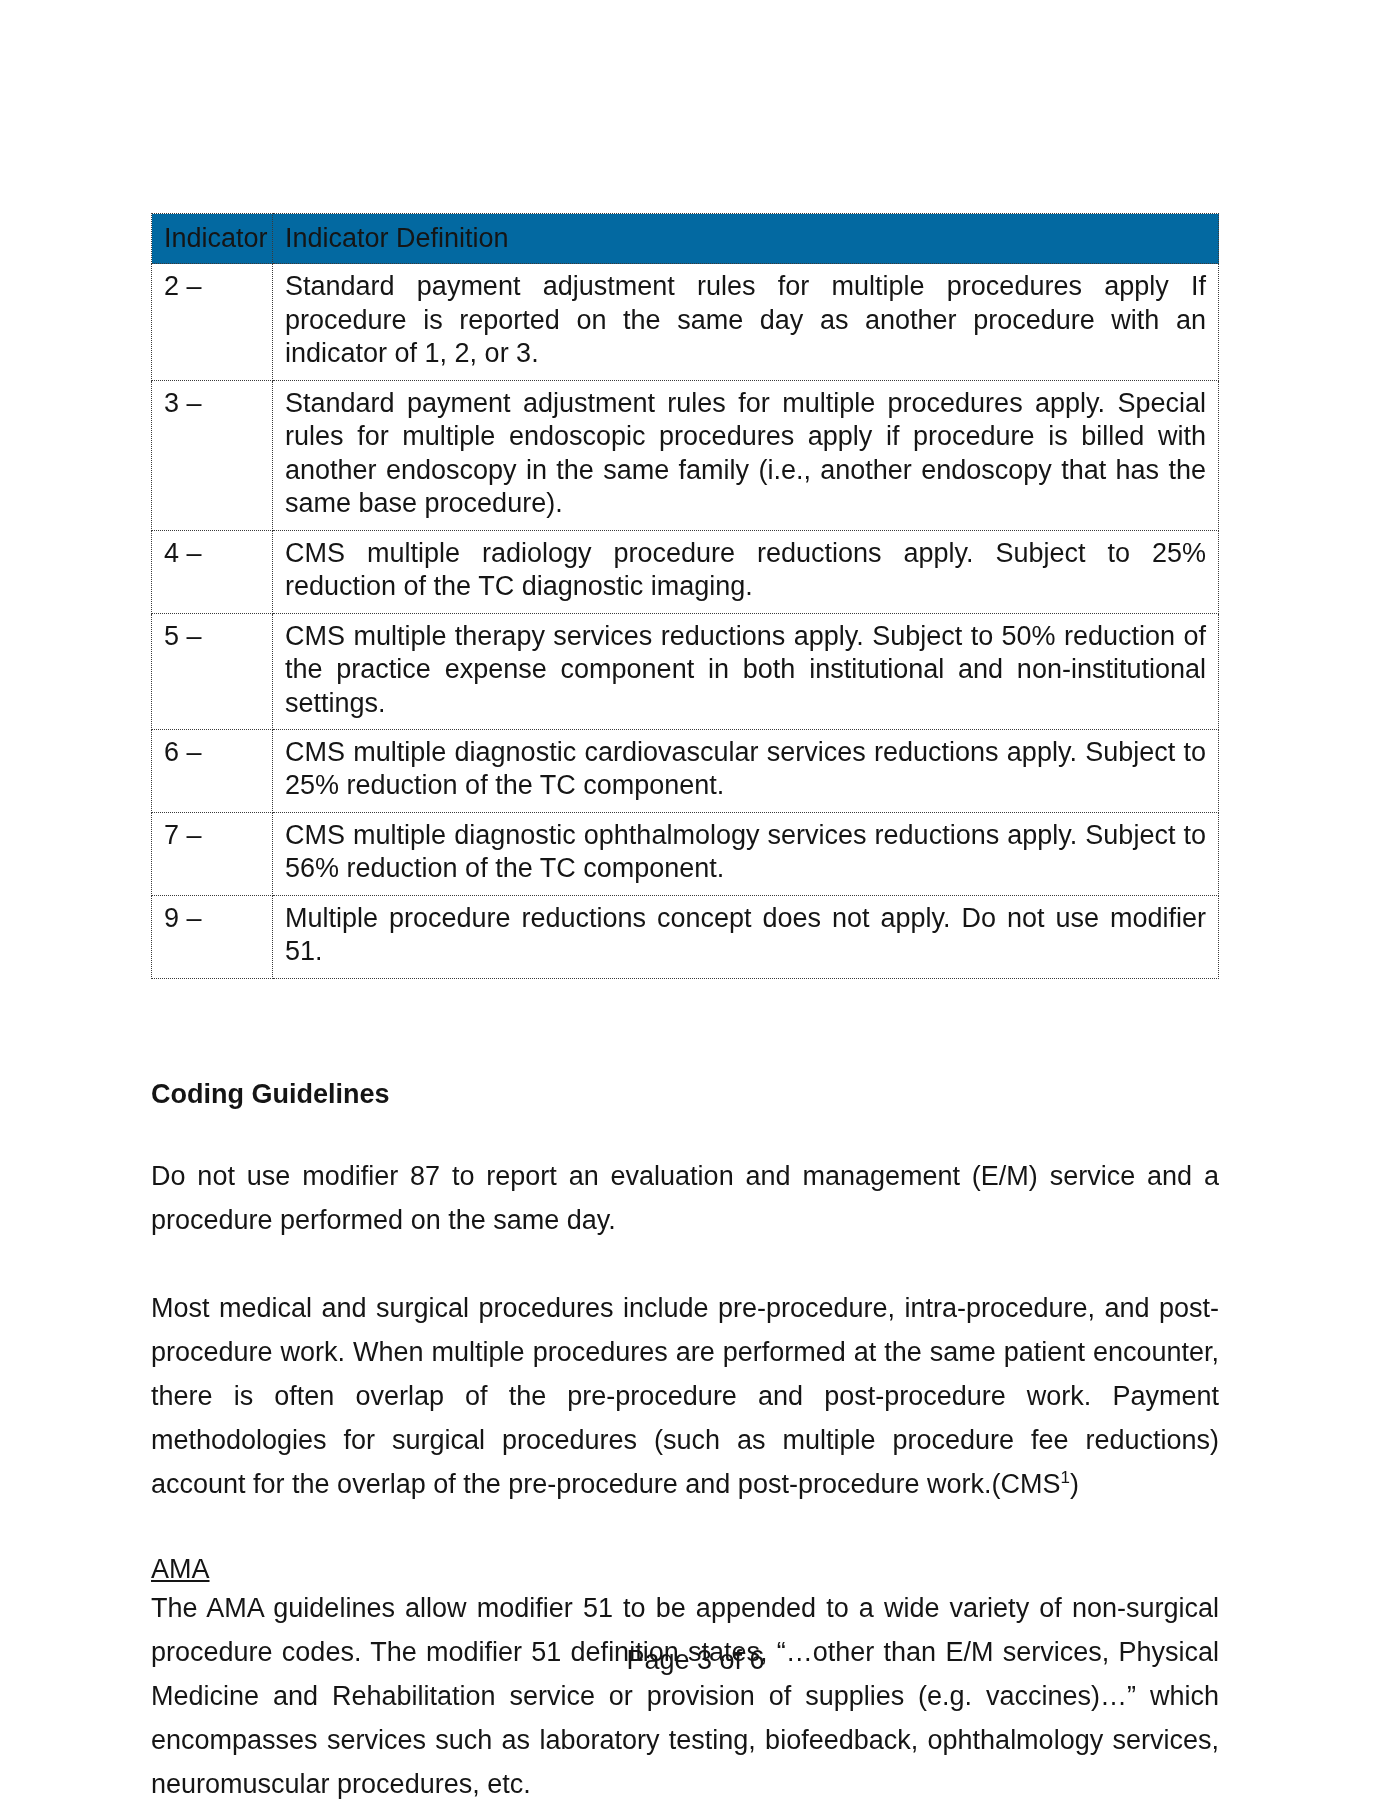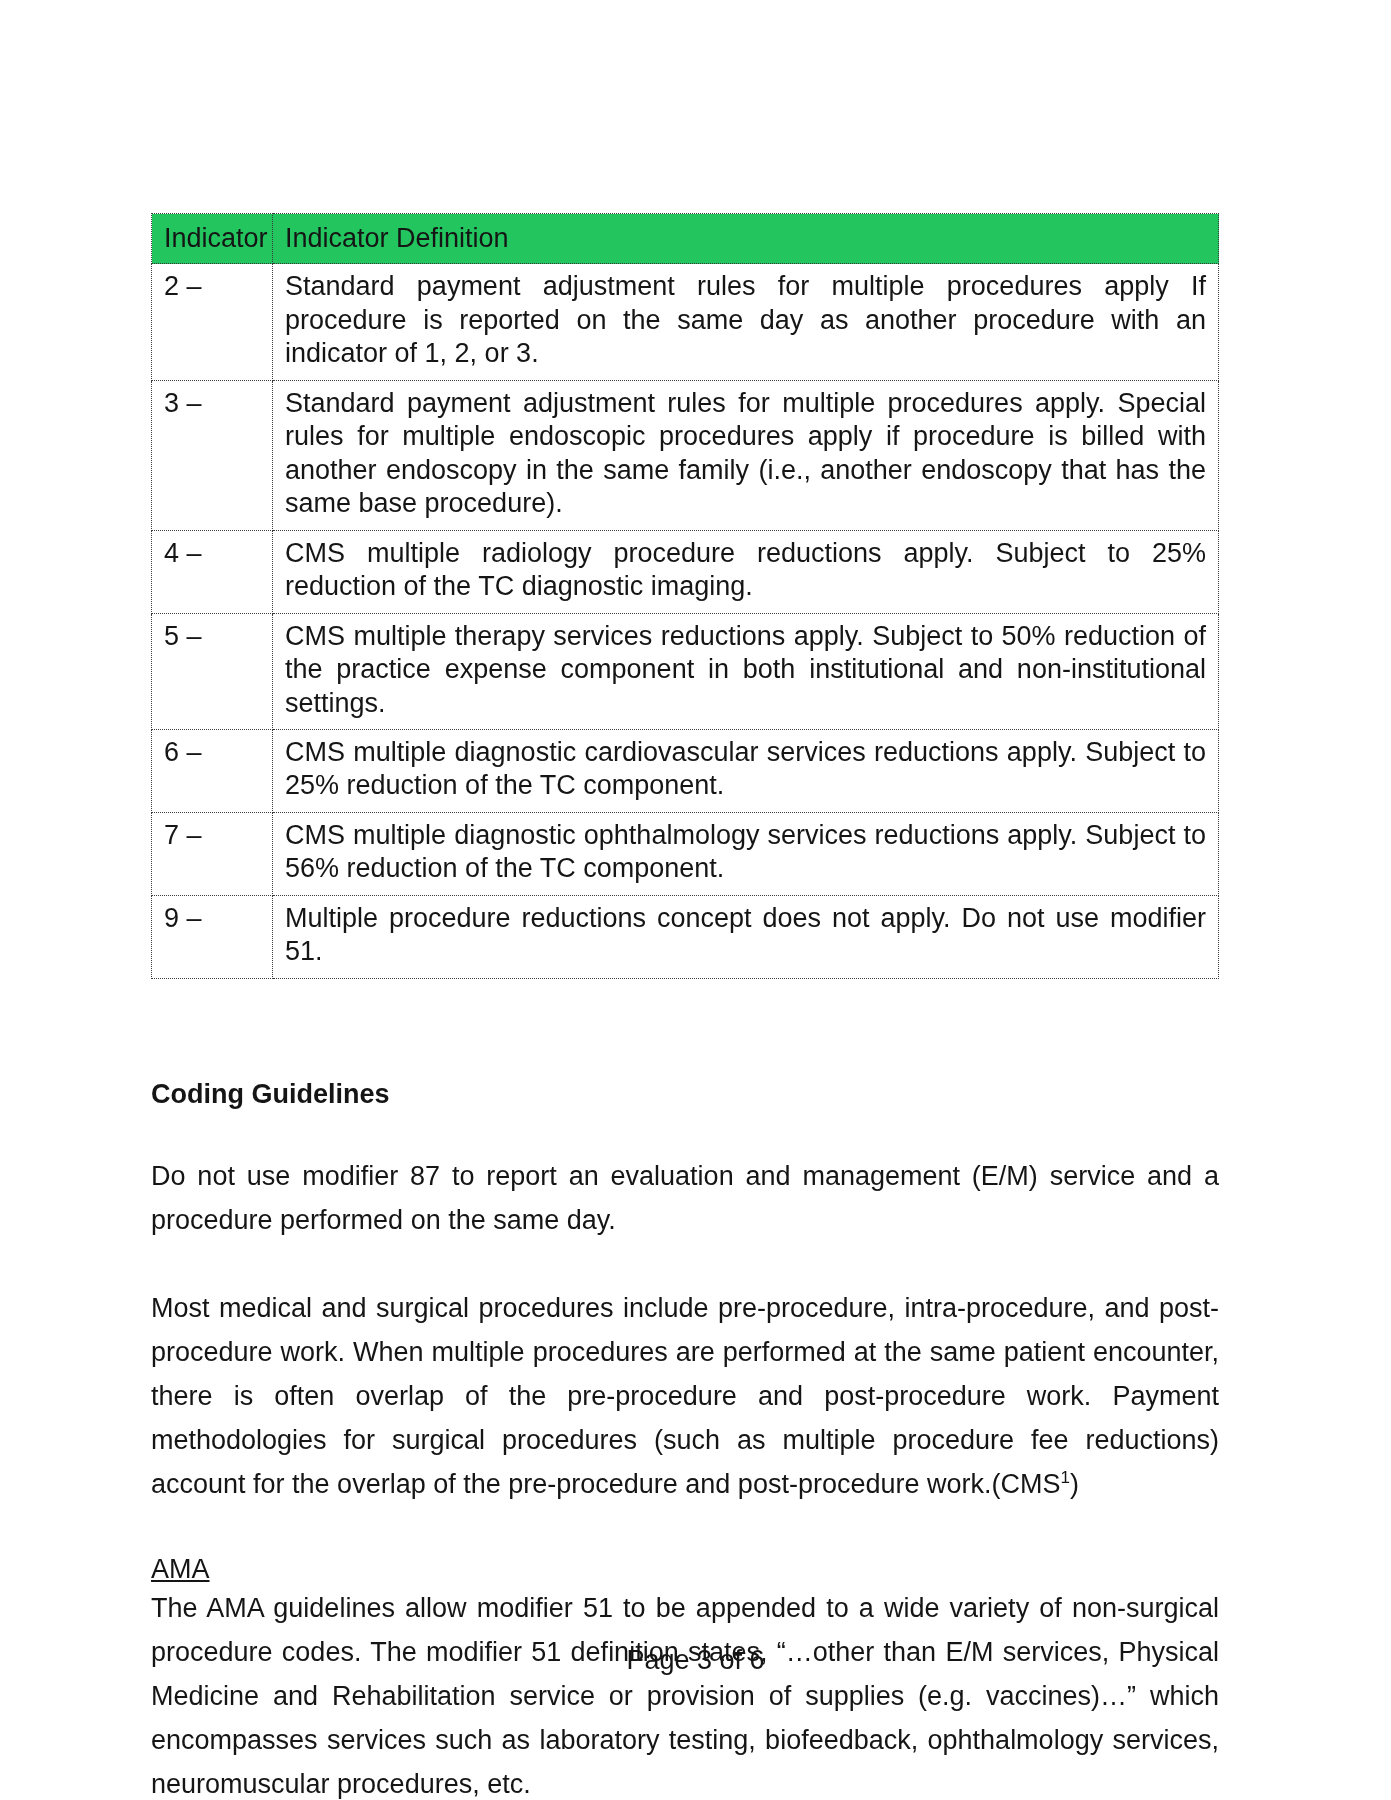--- a/index.html
+++ b/index.html
@@ -26,21 +26,21 @@
     width: 100%;
     table-layout: fixed;
   }
   table.indicator-table th,
   table.indicator-table td {
     border: 1px dotted #3a3a3a;
     font-size: 27px;
     vertical-align: top;
   }
   table.indicator-table th {
-    background: #22c55e;
+    background: #0369a1;
     font-weight: normal;
     text-align: left;
     padding: 8px 10px 9px 12px;
     line-height: 1.2;
   }
   table.indicator-table td {
     padding: 6px 12px 9px 12px;
     line-height: 1.24;
   }
   td.def-cell {

